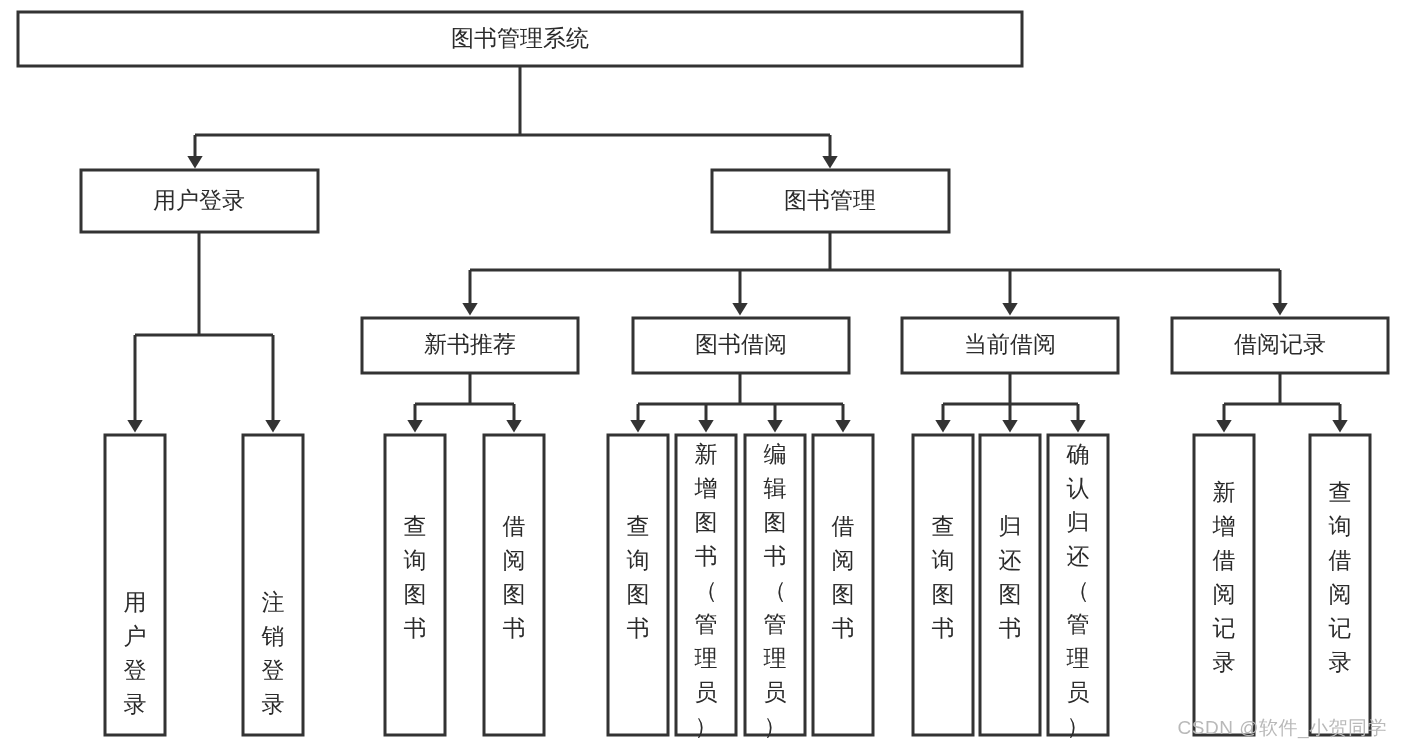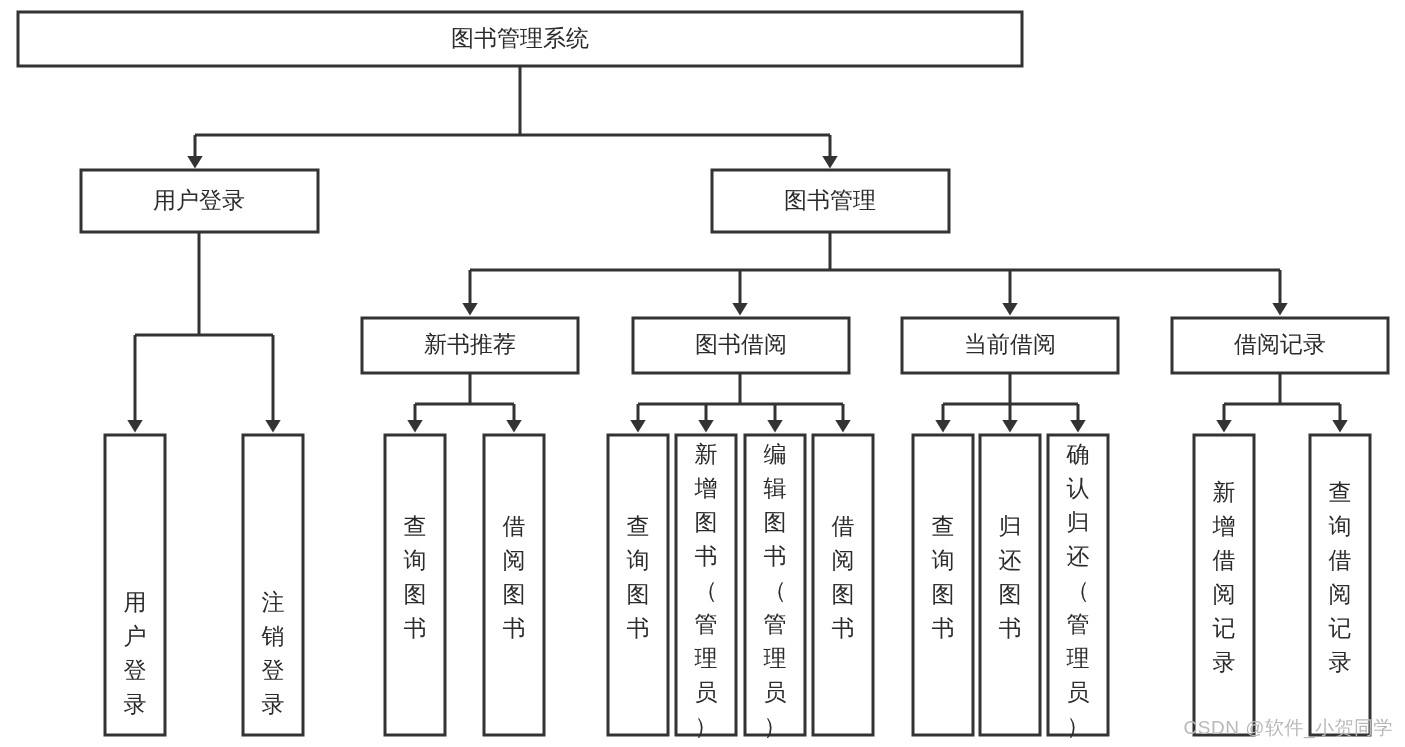--- a/index.html
+++ b/index.html
@@ -4,21 +4,21 @@
 <style>
   html,body{margin:0;padding:0;background:#ffffff;}
   body{width:1405px;height:747px;font-family:"Liberation Sans","DejaVu Sans",sans-serif;overflow:hidden;}
   #diagram-root{position:relative;width:1405px;height:747px;background:#fff;}
   svg.flow{position:absolute;left:0;top:0;width:1405px;height:747px;display:block;}
   .node-box{fill:#ffffff;stroke:#333333;stroke-width:3;}
   .conn{stroke:#333333;stroke-width:3;fill:none;}
   .arrow-head{fill:#333333;stroke:none;}
   .h-label{font-family:"Liberation Sans","DejaVu Sans",sans-serif;font-size:23px;fill:#2b2b2b;text-anchor:middle;dominant-baseline:middle;}
   .v-label{font-family:"Liberation Sans","DejaVu Sans",sans-serif;font-size:23px;fill:#2b2b2b;text-anchor:middle;}
-  .watermark{position:absolute;right:12px;bottom:6px;font-family:"Liberation Sans","DejaVu Sans",sans-serif;
+  .watermark{position:absolute;right:18px;bottom:6px;font-family:"Liberation Sans","DejaVu Sans",sans-serif;
              font-size:19px;color:#b9b9b9;white-space:nowrap;letter-spacing:.5px;}
 </style>
 </head>
 <body>
 
 <div id="diagram-root">
 
   <svg class="flow" viewBox="0 0 1405 747">
     <defs>
       <marker id="ah" markerWidth="14" markerHeight="16" refX="1.5" refY="8" orient="auto" markerUnits="userSpaceOnUse">

